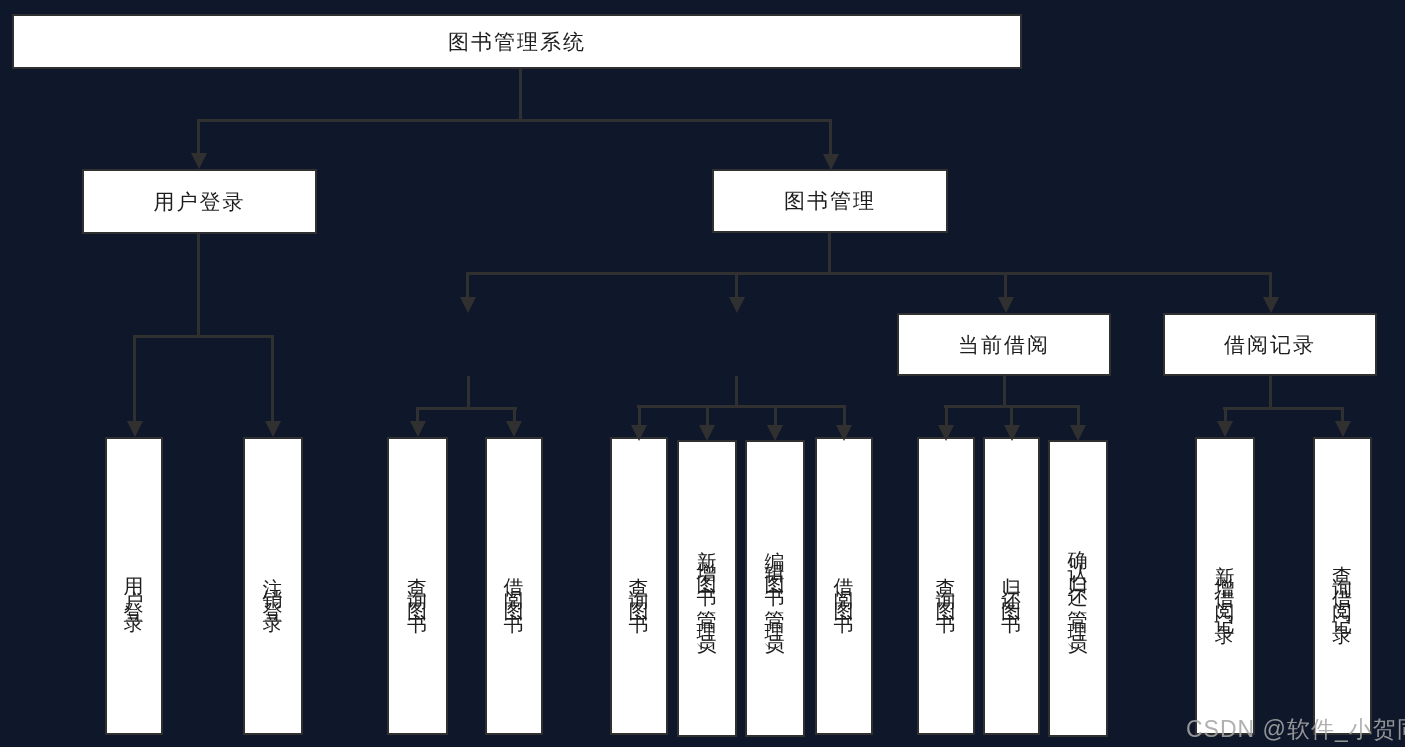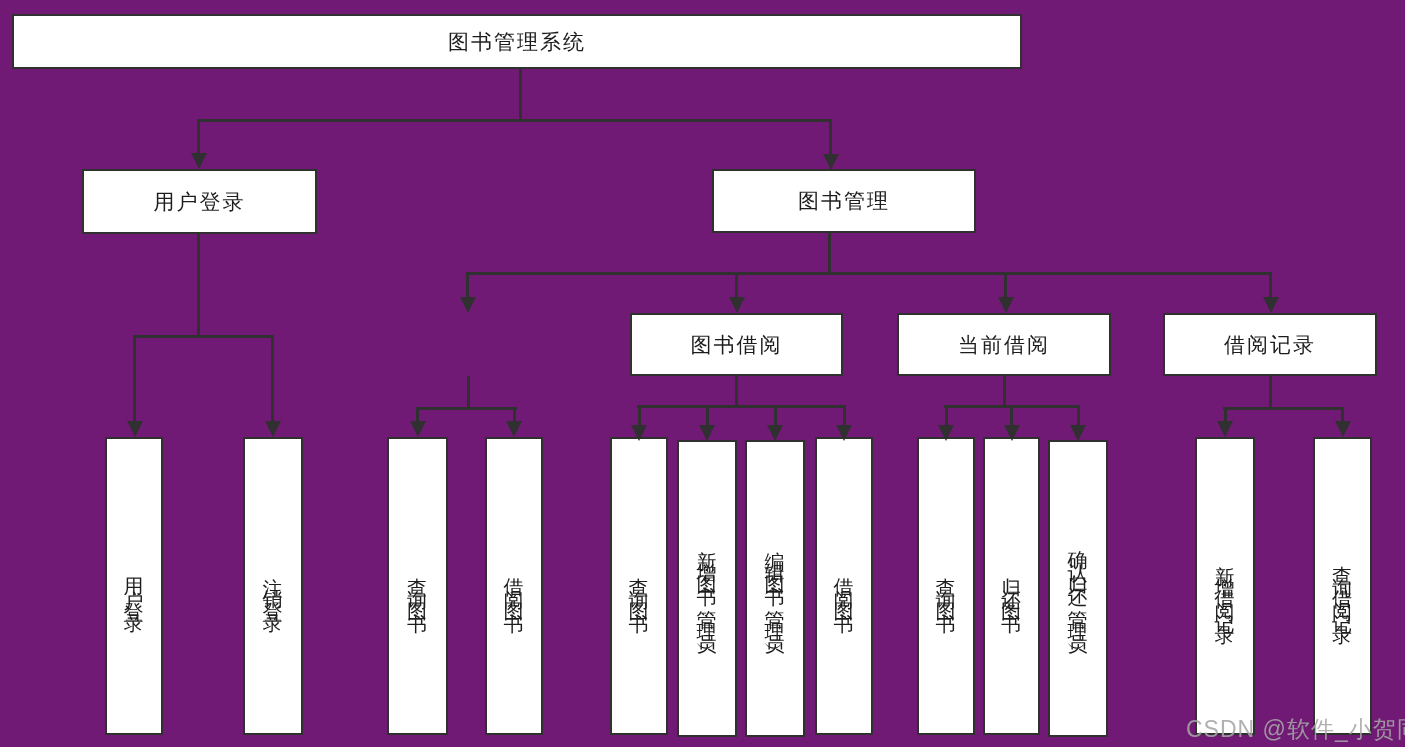--- a/index.html
+++ b/index.html
@@ -1,20 +1,20 @@
 <!DOCTYPE html>
 <html><head>
 <meta charset="utf-8">
 <style>
   html,body{margin:0;padding:0;background:#ffffff;}
   .canvas{
     position:relative;
     width:1405px;
     height:747px;
-    background:#701a75;
+    background:#0f172a;
     font-family:"Liberation Sans","DejaVu Sans",sans-serif;
     overflow:hidden;
   }
   .box{
     position:absolute;
     background:#ffffff;
     border:2.5px solid #303030;
     box-sizing:border-box;
     display:flex;
     align-items:center;
@@ -71,21 +71,21 @@
   <div class="ln" style="left:519px;top:69px;width:3px;height:50px"></div>
   <div class="ln" style="left:197px;top:119px;width:635px;height:3px"></div>
   <div class="ln" style="left:197px;top:119px;width:3px;height:38px"></div>
   <div class="ln" style="left:829px;top:119px;width:3px;height:38px"></div>
   <div class="arrow" style="left:190.5px;top:153px"></div>
   <div class="arrow" style="left:822.5px;top:154px"></div>
 
   <div class="box hbox" style="left:82px;top:169px;width:235px;height:65px">
     <span class="lbl">用户登录</span>
   </div>
-  <div class="box hbox" style="left:712px;top:169px;width:264px;height:64px">
+  <div class="box hbox" style="left:712px;top:169px;width:236px;height:64px">
     <span class="lbl">图书管理</span>
   </div>
 
   <div class="ln" style="left:197px;top:234px;width:3px;height:101px"></div>
   <div class="ln" style="left:133px;top:335px;width:141px;height:3px"></div>
   <div class="ln" style="left:133px;top:335px;width:3px;height:88px"></div>
   <div class="ln" style="left:271px;top:335px;width:3px;height:88px"></div>
   <div class="arrow" style="left:126.5px;top:421px"></div>
   <div class="arrow" style="left:264.5px;top:421px"></div>
 
@@ -93,23 +93,20 @@
   <div class="ln" style="left:466px;top:272px;width:806px;height:3px"></div>
   <div class="ln" style="left:466px;top:272px;width:3px;height:28px"></div>
   <div class="ln" style="left:735px;top:272px;width:3px;height:28px"></div>
   <div class="ln" style="left:1004px;top:272px;width:3px;height:28px"></div>
   <div class="ln" style="left:1269px;top:272px;width:3px;height:28px"></div>
   <div class="arrow" style="left:459.5px;top:297px"></div>
   <div class="arrow" style="left:728.5px;top:297px"></div>
   <div class="arrow" style="left:997.5px;top:297px"></div>
   <div class="arrow" style="left:1262.5px;top:297px"></div>
 
-  <div class="box hbox" style="left:630px;top:313px;width:213px;height:63px">
-    <span class="lbl">图书借阅</span>
-  </div>
   <div class="box hbox" style="left:897px;top:313px;width:214px;height:63px">
     <span class="lbl">当前借阅</span>
   </div>
   <div class="box hbox" style="left:1163px;top:313px;width:214px;height:63px">
     <span class="lbl">借阅记录</span>
   </div>
 
   <div class="ln" style="left:467px;top:376px;width:3px;height:31px"></div>
   <div class="ln" style="left:416px;top:407px;width:101px;height:3px"></div>
   <div class="ln" style="left:416px;top:407px;width:3px;height:17px"></div>

